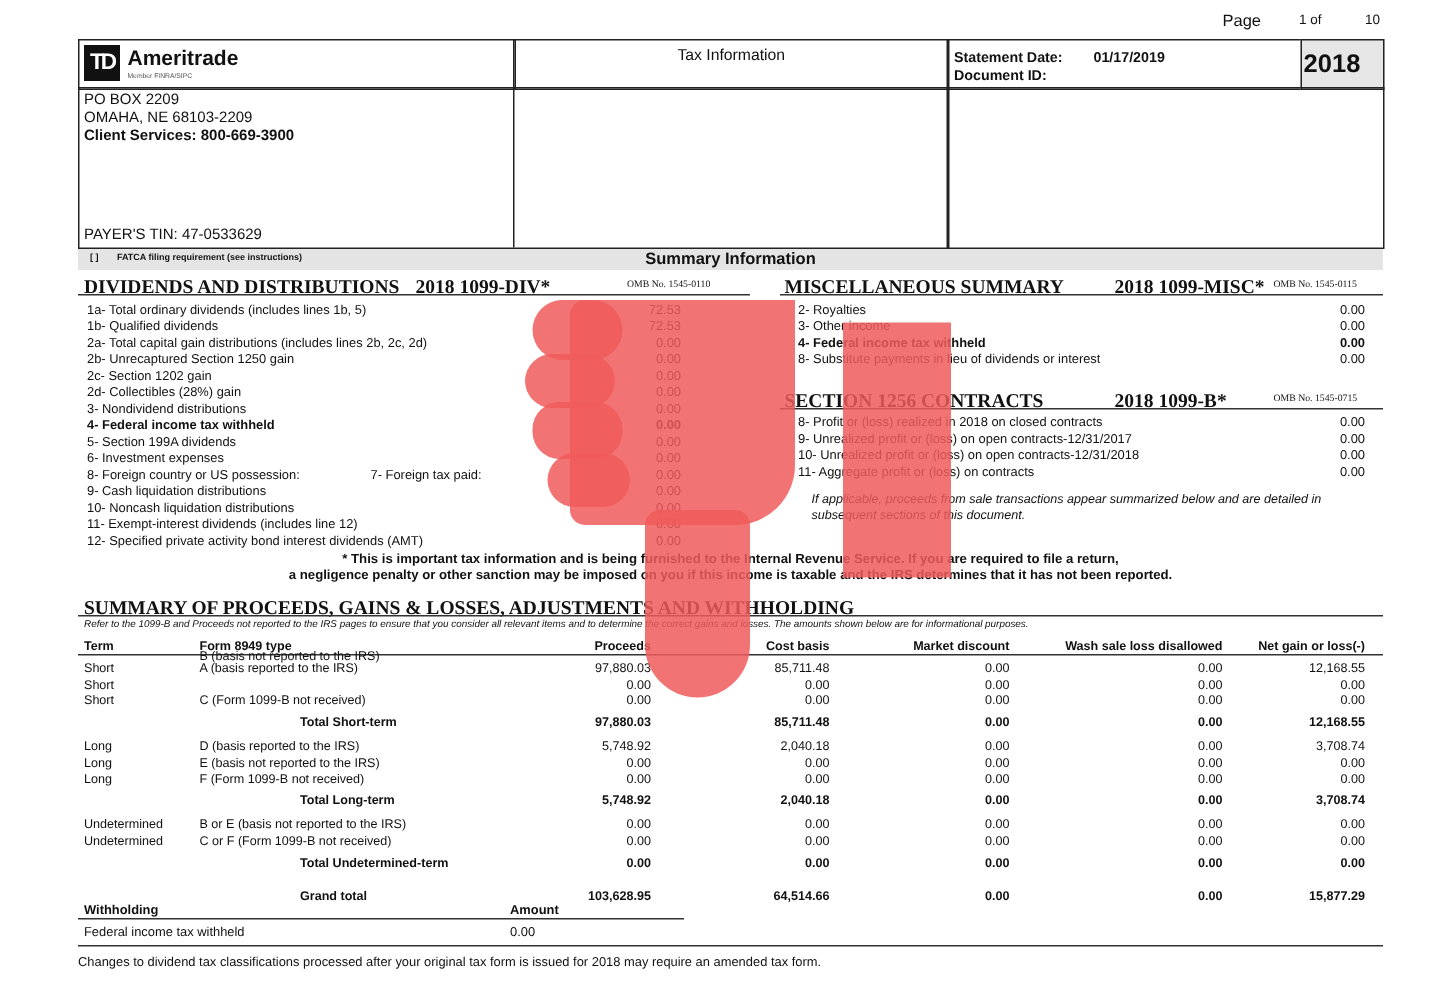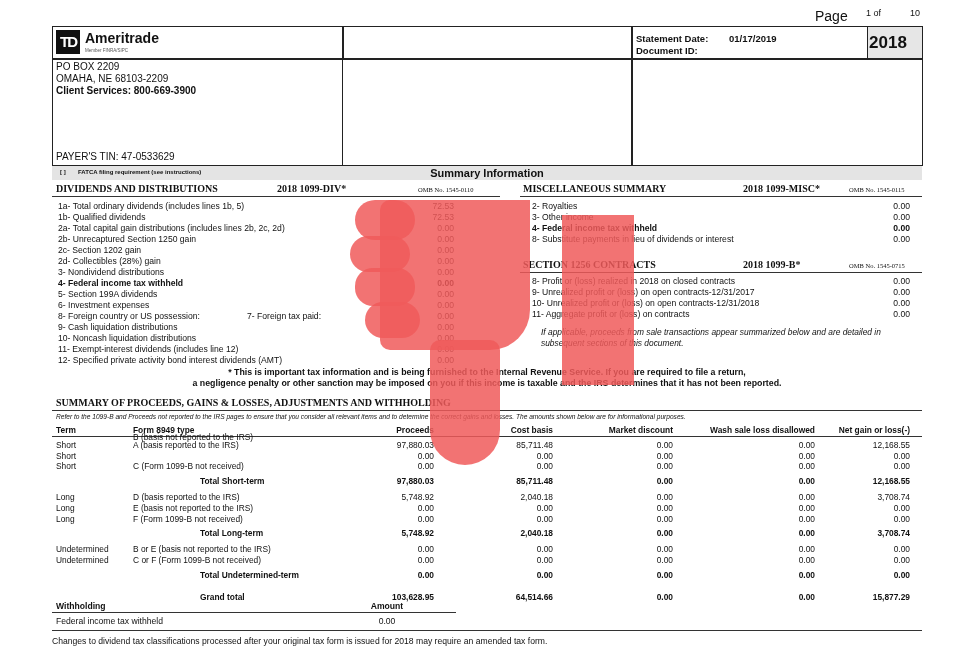--- a/index.html
+++ b/index.html
@@ -1,45 +1,46 @@
 <!DOCTYPE html>
 <html><head>
 <meta charset="utf-8">
 <style>
   html, body { margin:0; padding:0; background:#fff; }
   body { width:959px; height:672px; position:relative; overflow:hidden;
          font-family:"Liberation Sans", sans-serif; color:#111; font-size:9px; }
   .abs { position:absolute; }
   .b { font-weight:bold; }
-  .r { text-align:center; }
+  .r { text-align:left; }
   .c { text-align:center; }
   .serif { font-family:"Liberation Serif", serif; }
   .tiny { font-size:6px; }
   .hdr-box { position:absolute; border:1px solid #222; }
   .row { position:absolute; white-space:nowrap; font-size:8.6px; line-height:11px; }
   .val { position:absolute; text-align:right; white-space:nowrap; font-size:8.6px; line-height:11px; }
-  .secttl { position:absolute; font-family:"Liberation Serif", serif; font-weight:bold; font-size:10px; white-space:nowrap; }
+  .secttl { position:absolute; font-family:"Liberation Serif", serif; font-weight:bold; font-size:13px; white-space:nowrap; }
   .tcell { position:absolute; white-space:nowrap; font-size:8.4px; line-height:11px; }
   .tnum { position:absolute; text-align:right; white-space:nowrap; font-size:8.4px; line-height:11px; }
   .hline { position:absolute; height:1px; background:#333; }
   .thumb { position:absolute; background:#f05a5a; opacity:0.85; }
 </style>
 </head>
 <body>
 
-<div class="abs" style="left:815px;top:8px;font-size:14px;">Page</div>
+<div class="abs" style="left:815px;top:8px;font-size:11px;">Page</div>
 <div class="abs" style="left:866px;top:8px;font-size:9px;">1 of</div>
 <div class="abs" style="left:910px;top:8px;font-size:9px;">10</div>
 
 <div class="hdr-box" style="left:52px;top:26px;width:290px;height:32px;">
   <div class="abs" style="left:3px;top:3px;width:24px;height:24px;background:#111;color:#fff;font-weight:bold;font-size:15px;line-height:24px;text-align:center;letter-spacing:-2px;">TD</div>
   <div class="abs b" style="left:32px;top:3px;font-size:14px;">Ameritrade</div>
   <div class="abs tiny" style="left:32px;top:21px;color:#555;font-size:4.5px;">Member FINRA/SIPC</div>
 </div>
 <div class="hdr-box" style="left:342px;top:26px;width:289px;height:32px;">
+  <div class="abs c" style="left:0;top:4px;width:289px;font-size:10.5px;">Tax Information</div>
 </div>
 <div class="hdr-box" style="left:631px;top:26px;width:236px;height:32px;">
   <div class="abs b" style="left:4px;top:6px;font-size:9.5px;">Statement Date:</div>
   <div class="abs b" style="left:97px;top:6px;font-size:9.5px;">01/17/2019</div>
   <div class="abs b" style="left:4px;top:18px;font-size:9.5px;">Document ID:</div>
 </div>
 <div class="hdr-box" style="left:867px;top:26px;width:54px;height:32px;background:#e6e6e6;">
   <div class="abs c b" style="left:0;top:6px;width:40px;font-size:17px;">2018</div>
 </div>
 

